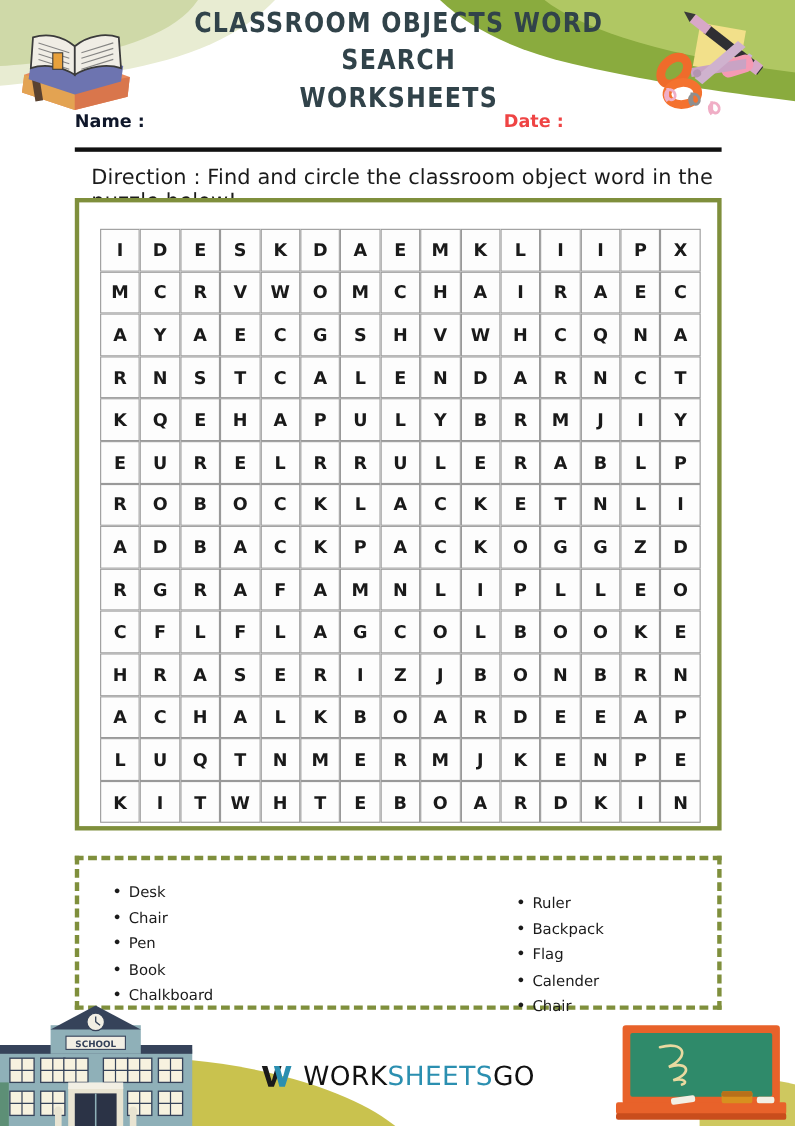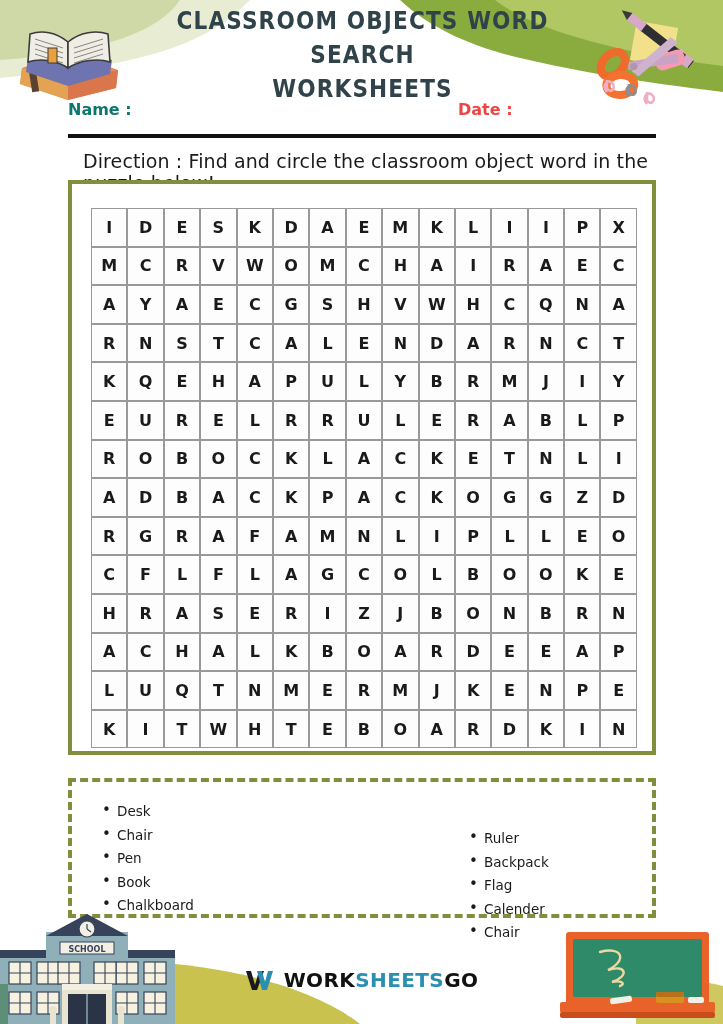--- a/index.html
+++ b/index.html
@@ -33,21 +33,21 @@
 
   
   .books { position: absolute; top: 8px; left: 8px; width: 120px; height: 95px; z-index: 4; }
   
   .stationery { position: absolute; top: 6px; left: 575px; width: 145px; height: 110px; z-index: 4; }
 
   
   .namedate {
     position: absolute; top: 100px; left: 68px; width: 588px; height: 30px; z-index: 5;
   }
-  .nd-name { position: absolute; left: 0; top: 0; font-size: 16px; font-weight: 700; color: #0f766e; }
+  .nd-name { position: absolute; left: 0; top: 0; font-size: 16px; font-weight: 700; color: #0f172a; }
   .nd-date { position: absolute; left: 390px; top: 0; font-size: 16px; font-weight: 700; color: #ef4444; }
   .rule {
     position: absolute; top: 134px; left: 68px; width: 588px; height: 4px;
     background: #111111; z-index: 5;
   }
 
   
   .direction {
     position: absolute; top: 150px; left: 83px; width: 600px;
     font-size: 19px; color: #1b1b1b; letter-spacing: 0.1px;
@@ -77,21 +77,21 @@
   
   .wordbox {
     position: absolute; top: 778px; left: 68px;
     width: 588px; height: 140px;
     border: 4px dashed #7f8f3c;
     background: #ffffff;
   }
   .wl-col { position: absolute; top: 18px; }
   .wl-col.c1 { left: 28px; }
   .wl-col.c2 { left: 218px; }
-  .wl-col.c3 { left: 395px; top: 28px; margin-top: 17px; }
+  .wl-col.c3 { left: 395px; top: 28px; }
   .wl-item {
     font-size: 13.5px; color: #1b1b1b; line-height: 23.5px;
     position: relative; padding-left: 17px; white-space: nowrap;
   }
   .wl-item::before {
     content: "\2022"; position: absolute; left: 2px; top: -1px;
     font-size: 15px; color: #1b1b1b;
   }
 
   
@@ -99,21 +99,21 @@
   .school { position: absolute; bottom: 0px; left: 0px; width: 175px; height: 110px; z-index: 2; }
   .chalkboard { position: absolute; bottom: 4px; left: 560px; width: 155px; height: 92px; z-index: 2; }
 
   
   .logo {
     position: absolute; bottom: 32px; left: 0; width: 723px;
     display: flex; align-items: center; justify-content: center;
     gap: 9px; z-index: 6;
   }
   .logo-mark { width: 30px; height: 22px; }
-  .logo-text { font-size: 20px; font-weight: 700; letter-spacing: 0.4px; }
+  .logo-text { font-size: 24px; font-weight: 400; letter-spacing: 0.4px; }
   .lt-work { color: #111111; }
   .lt-sheets { color: #2b8fb0; }
   .lt-go { color: #111111; }
 </style>
 </head>
 <body>
 
 <svg class="hdr-wave" viewBox="0 0 723 120" preserveAspectRatio="none">
   <path d="M0,0 L250,0 C210,42 150,60 70,70 C45,73 20,76 0,78 Z" fill="#e8ecd2"></path>
   <path d="M0,0 L180,0 C160,30 110,46 55,54 C35,57 16,59 0,60 Z" fill="#cfd9a8"></path>

